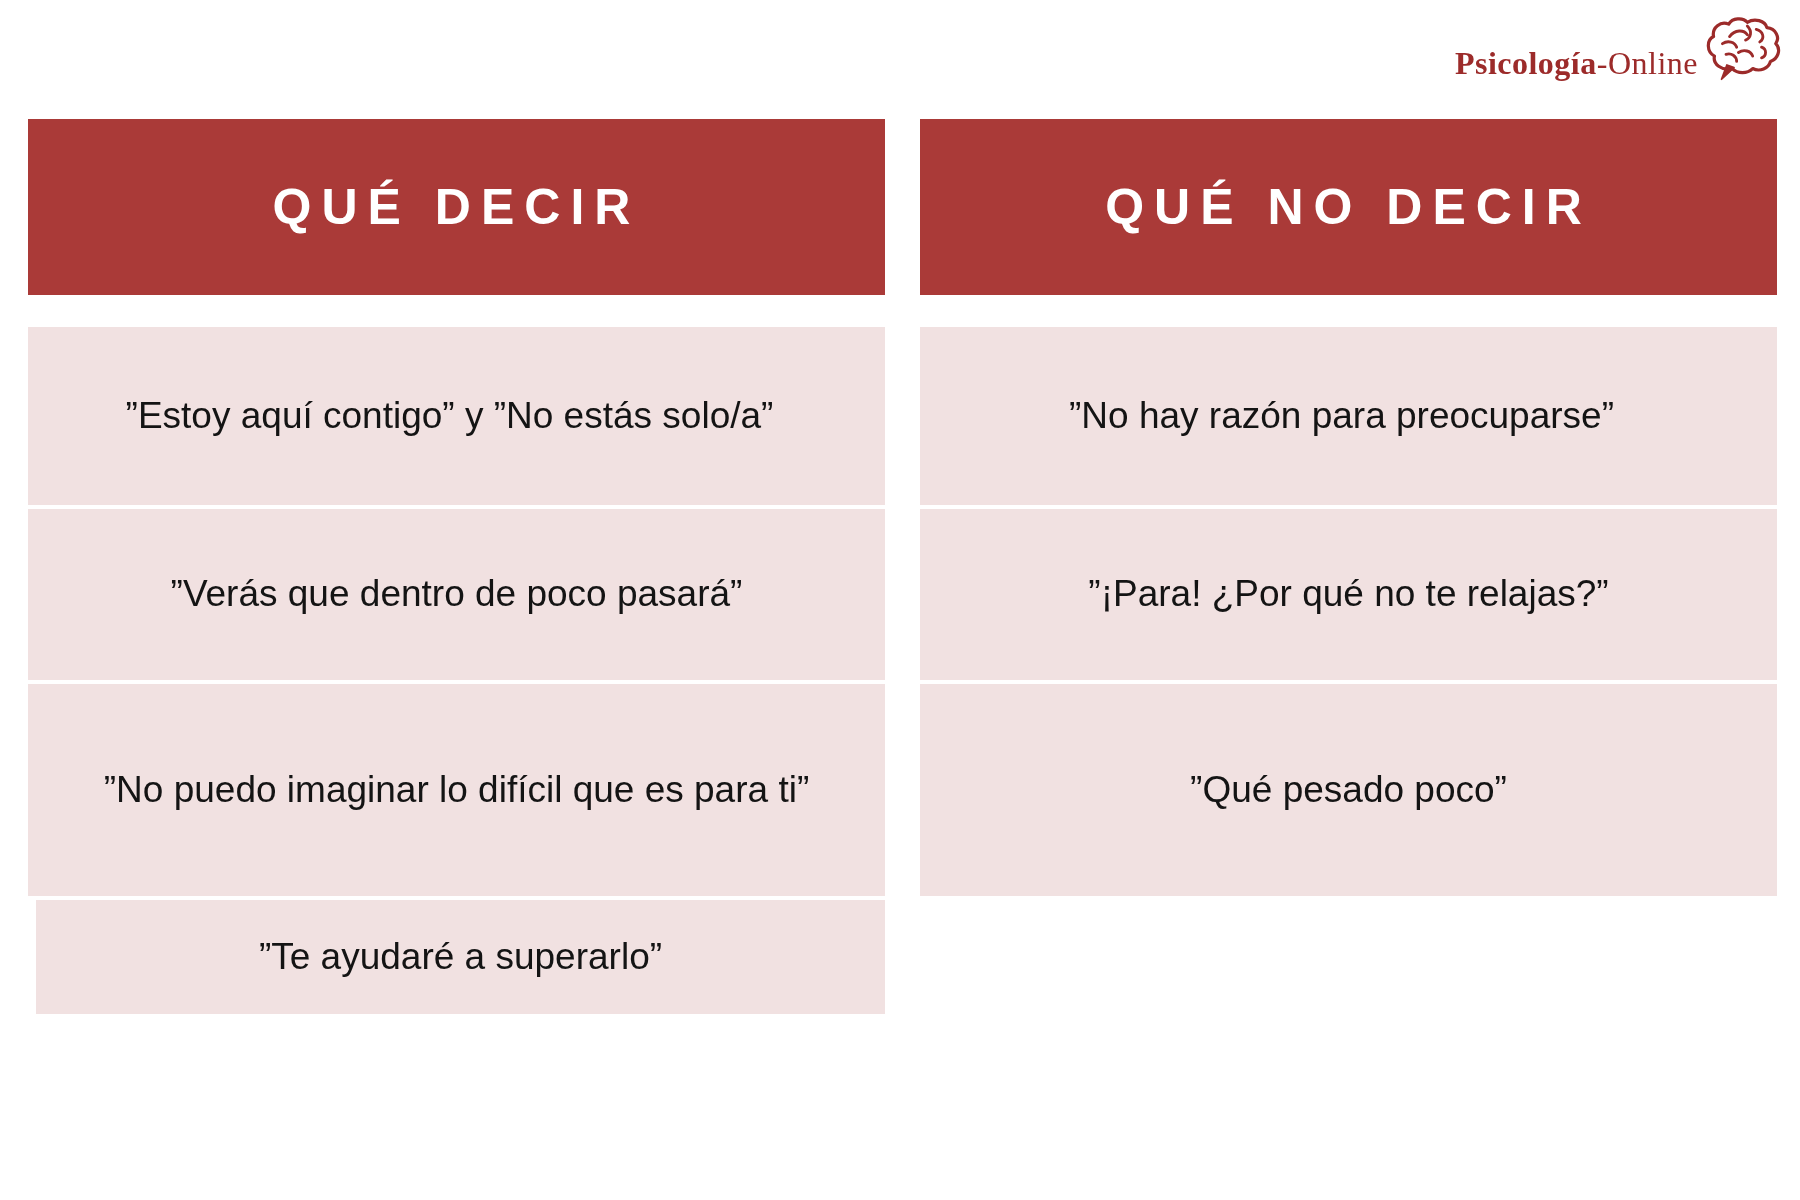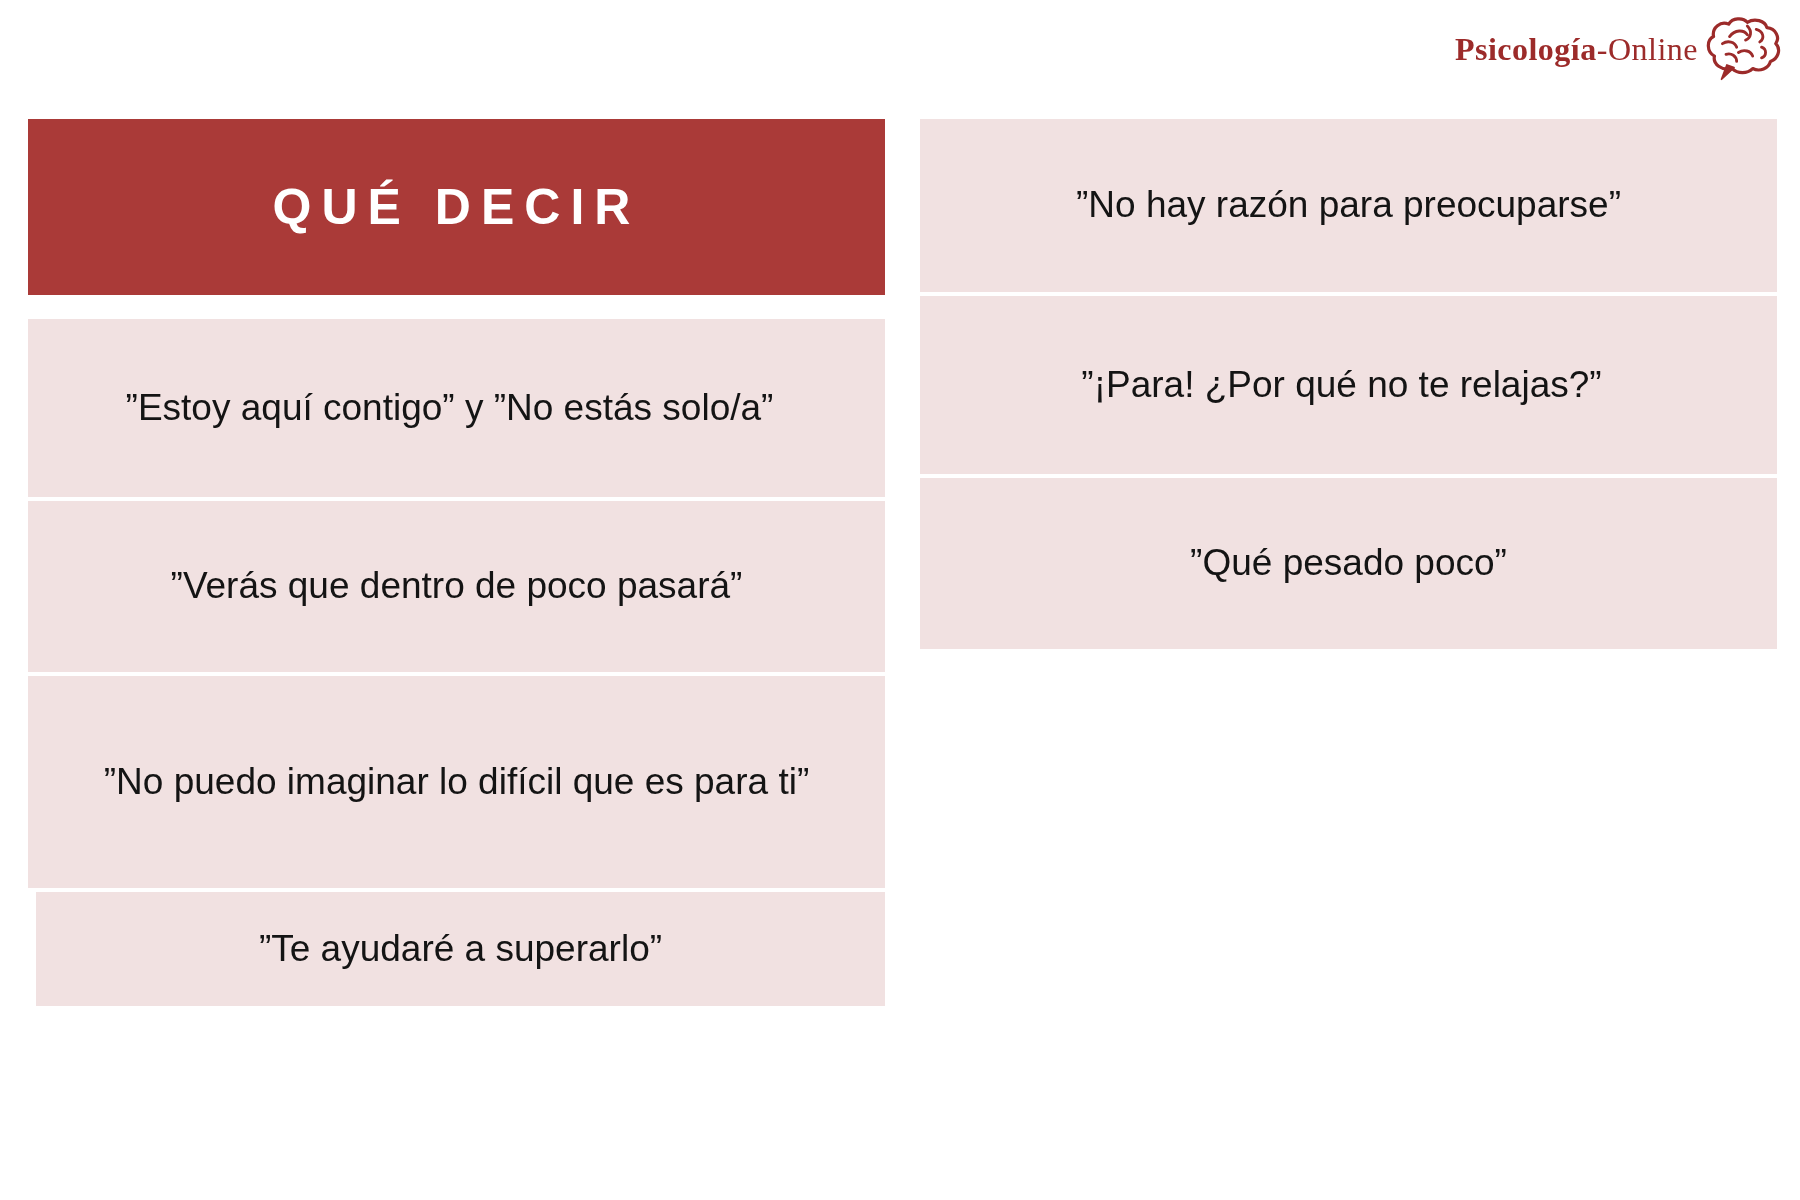--- a/index.html
+++ b/index.html
@@ -9,33 +9,33 @@
     --cell-bg:#f1e1e1;
     --cell-text:#141414;
     --brand:#9c2b2a;
   }
   *{margin:0;padding:0;box-sizing:border-box;}
   html,body{width:1800px;height:1200px;overflow:hidden;}
   body{background:var(--background);font-family:"Liberation Sans",sans-serif;}
   .canvas{position:relative;width:1800px;height:1200px;background:var(--background);}
 
   
-  .logo{position:absolute;top:16px;right:18px;display:flex;align-items:center;gap:4px;}
+  .logo{position:absolute;top:16px;right:18px;display:flex;align-items:flex-end;gap:4px;}
   .logo-text{font-family:"Liberation Serif",serif;font-size:32px;color:var(--brand);letter-spacing:.5px;}
   .logo-text b{font-weight:700;}
   .logo-icon svg{display:block;}
 
   
   .table{position:absolute;left:28px;top:119px;display:flex;gap:35px;}
   .col{width:857px;display:flex;flex-direction:column;}
   .col-header{
     height:176px;background:var(--header-bg);color:var(--header-text);
     display:flex;align-items:center;justify-content:center;
     font-size:50px;font-weight:800;letter-spacing:10px;
-    margin-bottom:24px;
+    margin-bottom:32px;
   }
   .cell{
     background:var(--cell-bg);color:var(--cell-text);
     display:flex;align-items:center;justify-content:center;
     text-align:center;font-size:37px;line-height:1.63;
     padding:0 42px;margin-bottom:4px;white-space:pre-line;
   }
   .cell:nth-child(1){height:173px;}
   .cell:nth-child(2){height:178px;padding-left:28px;}
   .cell:nth-child(3){height:171px;}
@@ -62,19 +62,20 @@
 
     <section class="col">
       <header class="col-header">QUÉ DECIR</header>
       <div class="cell">”Estoy aquí contigo” y ”No estás solo/a”</div>
       <div class="cell">”Verás que dentro de poco pasará”</div>
       <div class="cell">”No puedo imaginar lo difícil que es para ti”</div>
       <div class="cell">”Te ayudaré a superarlo”</div>
     </section>
 
     <section class="col">
+      <header class="col-header">QUÉ NO DECIR</header>
       <div class="cell">”No hay razón para preocuparse”</div>
       <div class="cell">”¡Para! ¿Por qué no te relajas?”</div>
       <div class="cell">”Qué pesado poco”</div>
     </section>
 
   </div>
 </div>
 
 </body></html>

